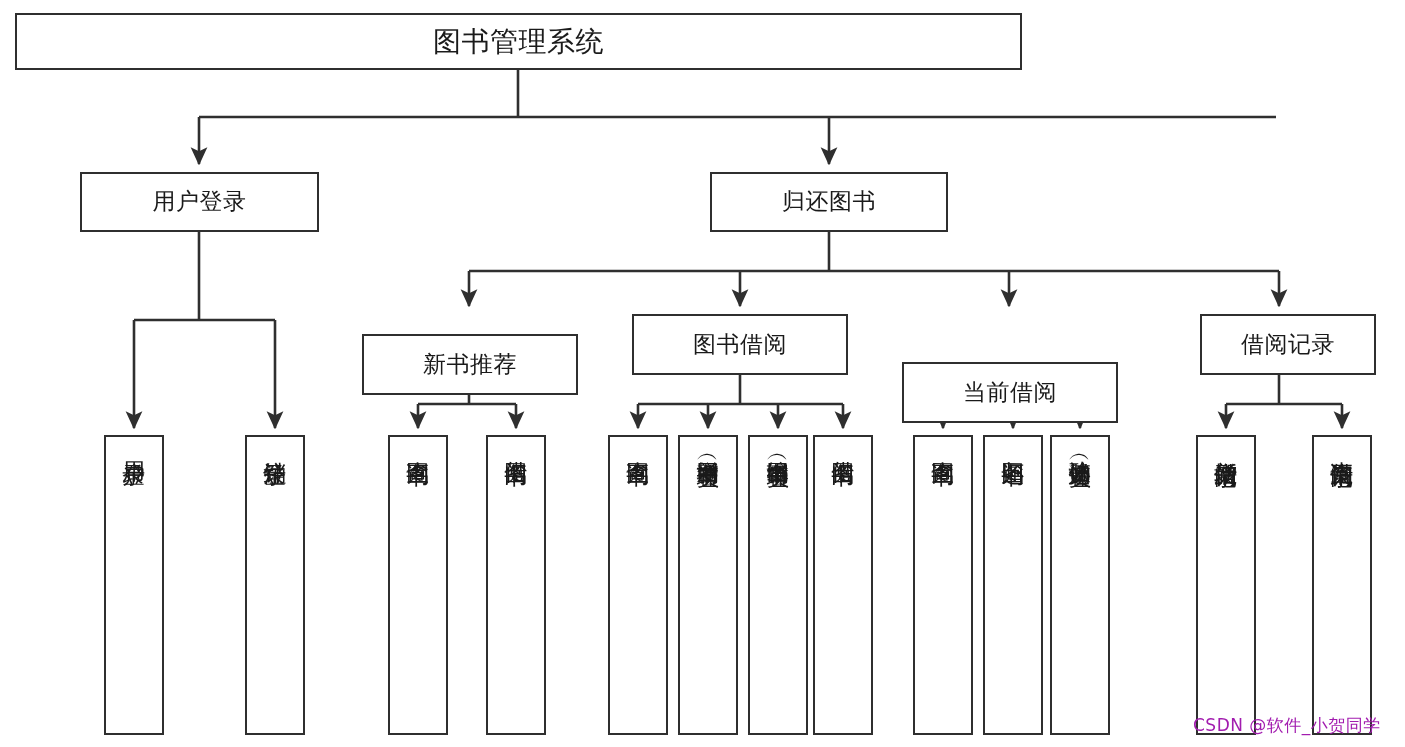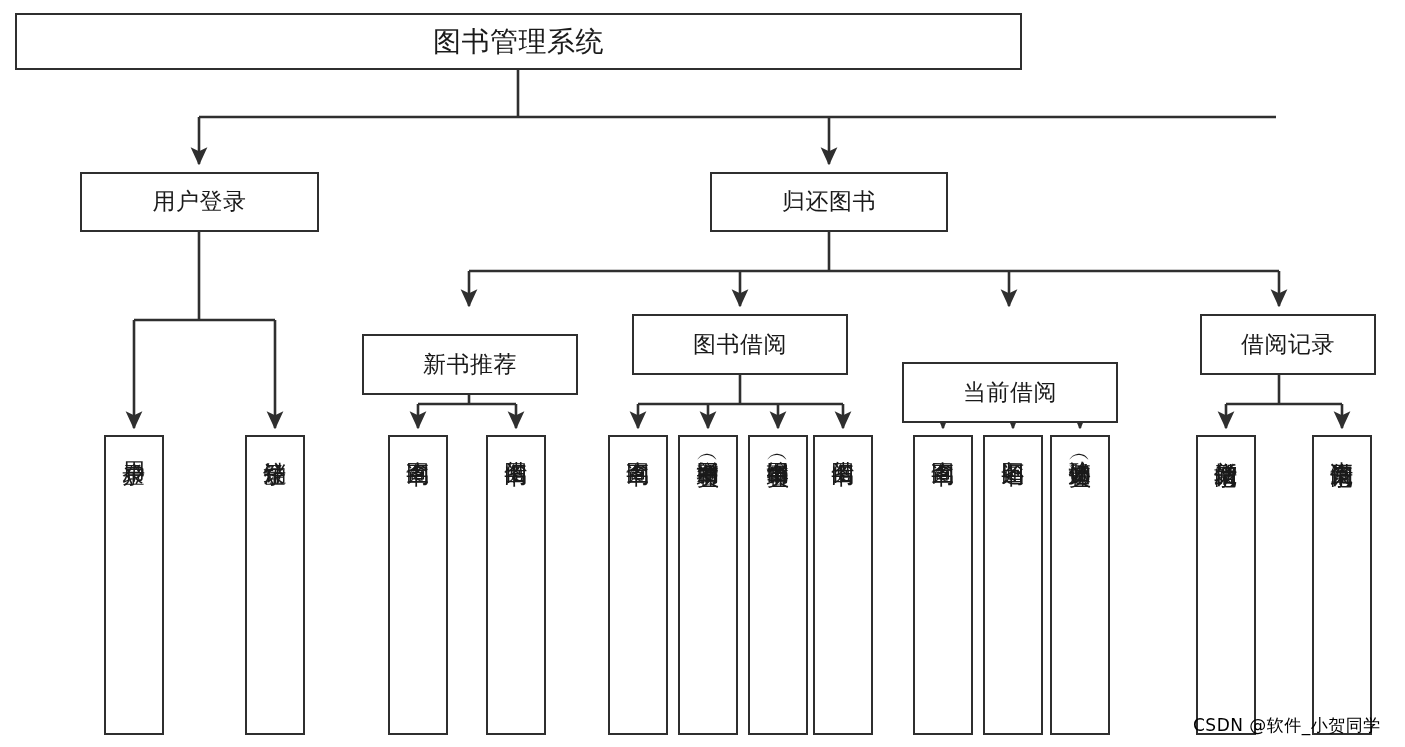--- a/index.html
+++ b/index.html
@@ -62,21 +62,21 @@
     max-height: 100%;
   }
   .node.vert.tall-text .node-label {
     font-size: 22px;
   }
   #watermark {
     position: absolute;
     left: 1193px;
     top: 714px;
     font-size: 17px;
-    color: #000000;
+    color: #a21caf;
     font-family: "DejaVu Sans", "Liberation Sans", sans-serif;
     letter-spacing: 0.5px;
     white-space: nowrap;
     user-select: none;
   }
 </style>
 </head>
 <body>
 
 <div id="diagram-root">

